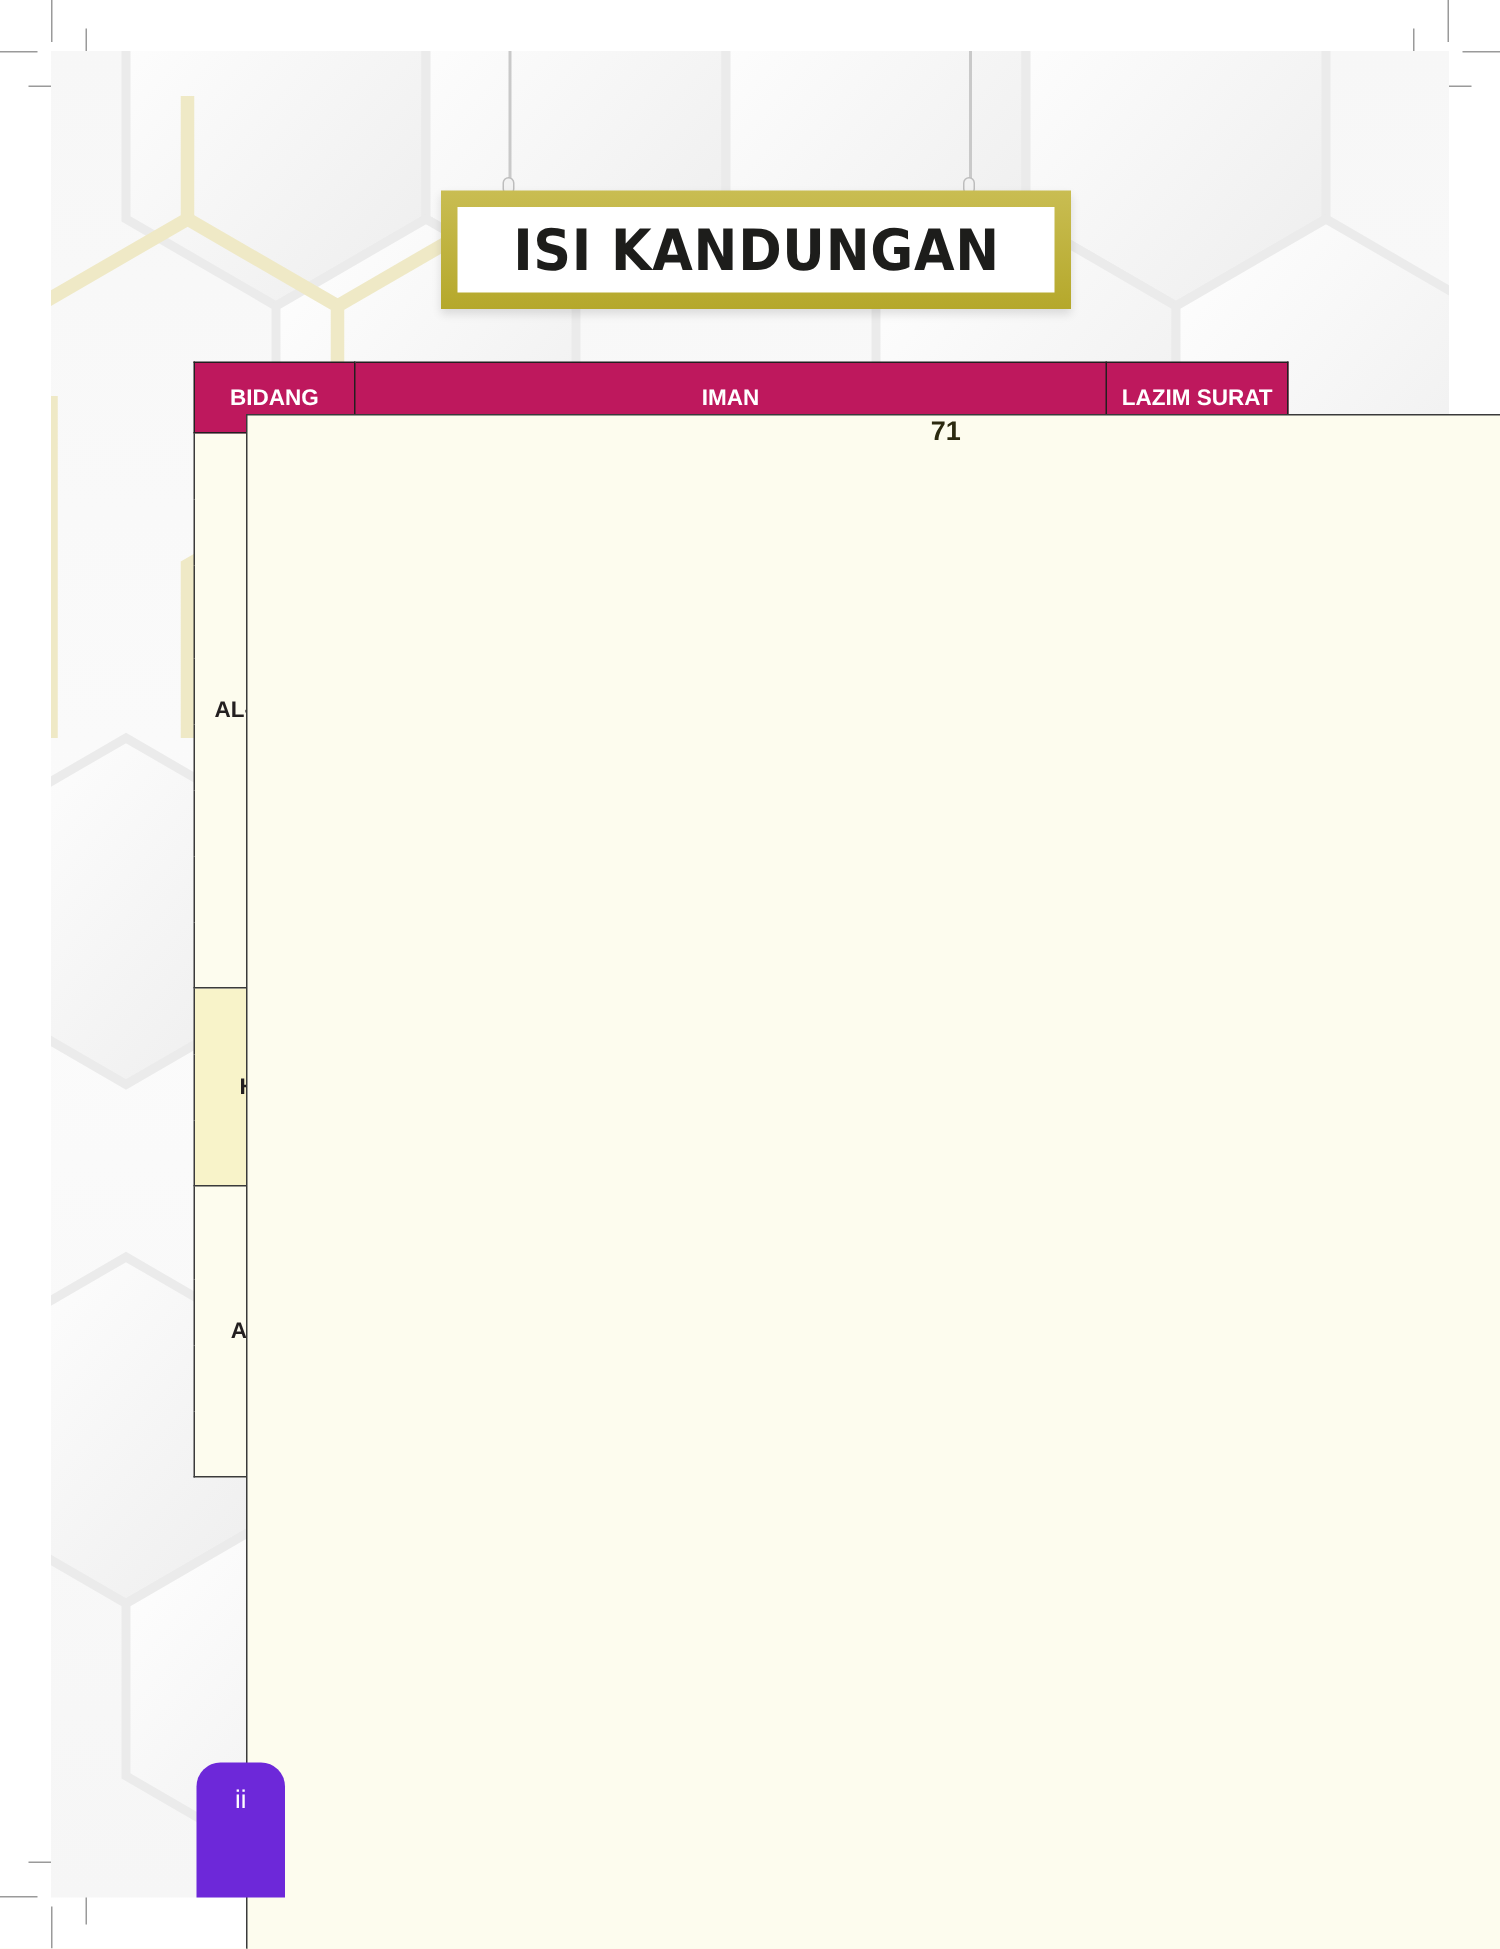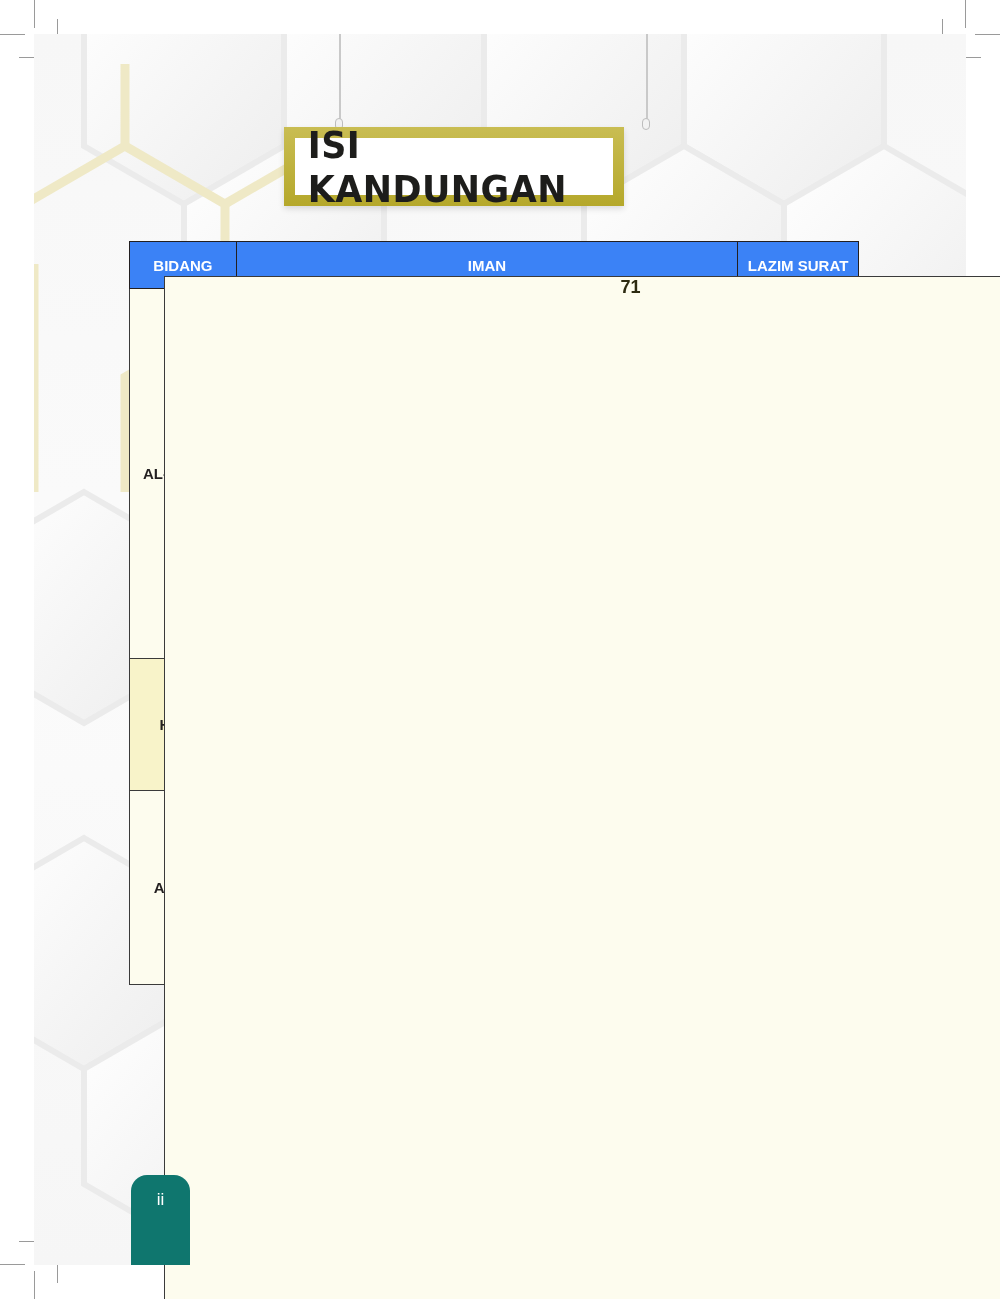--- a/index.html
+++ b/index.html
@@ -44,23 +44,23 @@
     }
     .hook {
       position: absolute;
       width: 6px; height: 10px;
       border: 1.5px solid #bdbdbd;
       border-radius: 4px;
       background: #f2f2f2;
     }
     .title-sign {
       position: absolute;
-      left: 284px;
+      left: 294px;
       top: 127px;
-      width: 340px;
+      width: 420px;
       height: 79px;
       background: linear-gradient(180deg, #c9bd52 0%, #b5a82b 100%);
       box-shadow: 0 3px 6px rgba(0,0,0,0.12);
     }
     .title-inner {
       position: absolute;
       left: 11px; top: 11px;
       right: 11px; bottom: 11px;
       background: #ffffff;
       display: flex;
@@ -79,21 +79,21 @@
     
     .toc-table {
       position: absolute;
       left: 129px;
       top: 241px;
       width: 730px;
       border-collapse: collapse;
       font-family: "Liberation Sans", sans-serif;
     }
     .toc-table th {
-      background: #3b82f6;
+      background: #be185d;
       color: #ffffff;
       font-weight: bold;
       font-size: 15px;
       height: 46px;
       padding: 0;
       border: 1.5px solid #231f20;
       text-align: center;
     }
     .toc-table td {
       border: 1.5px solid #3a3a3a;
@@ -139,21 +139,21 @@
       margin: 0 2px;
     }
 
     
     .page-tab {
       position: absolute;
       left: 131px;
       top: 1175px;
       width: 59px;
       height: 90px;
-      background: #0f766e;
+      background: #6d28d9;
       border-radius: 16px 16px 0 0;
       color: #ffffff;
       font-size: 17px;
       text-align: center;
       padding-top: 15px;
       box-sizing: border-box;
     }
   </style>
 </head>
 <body>

